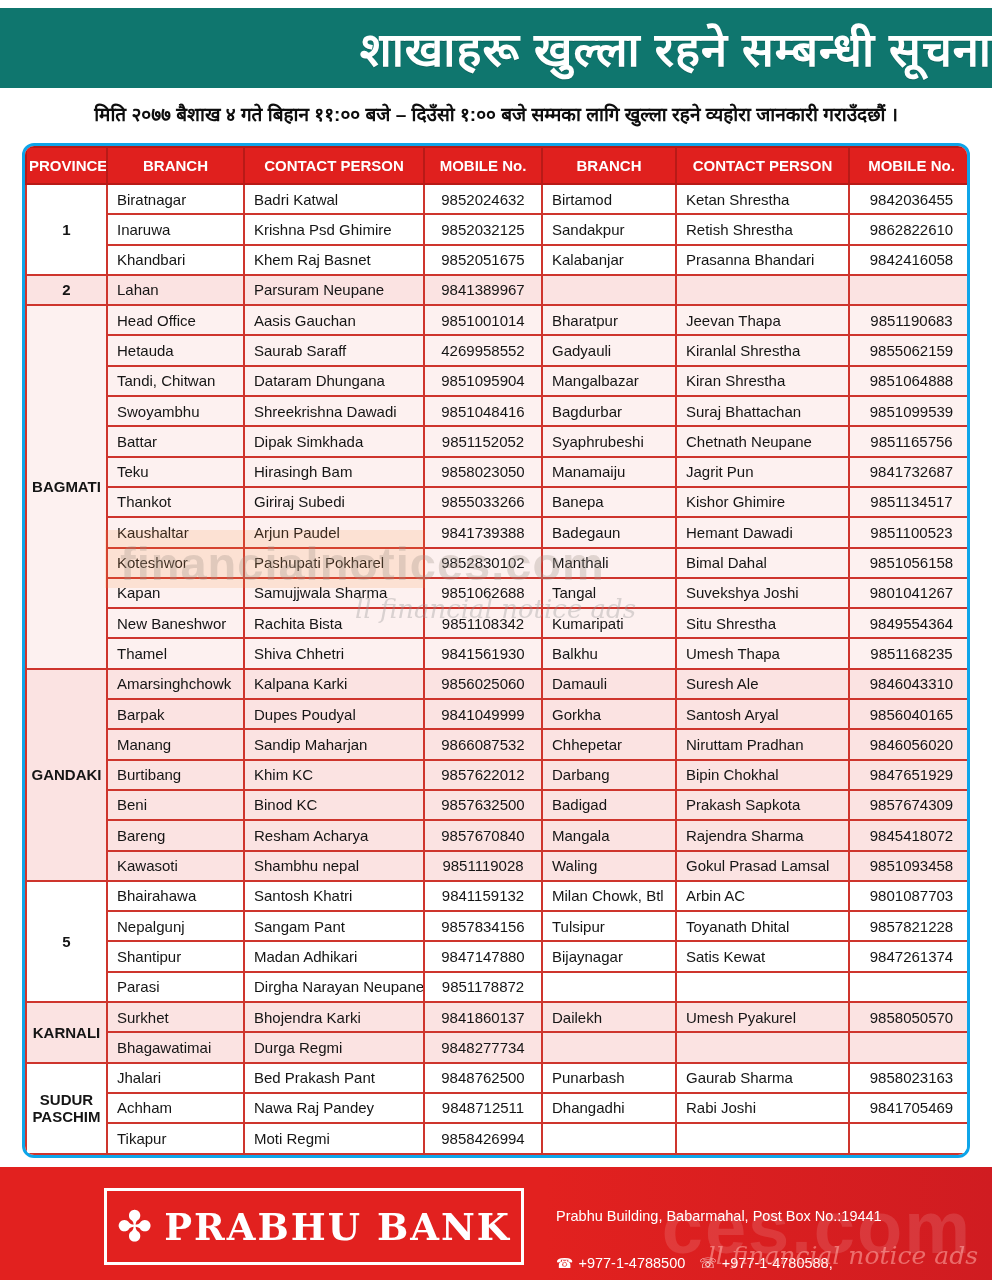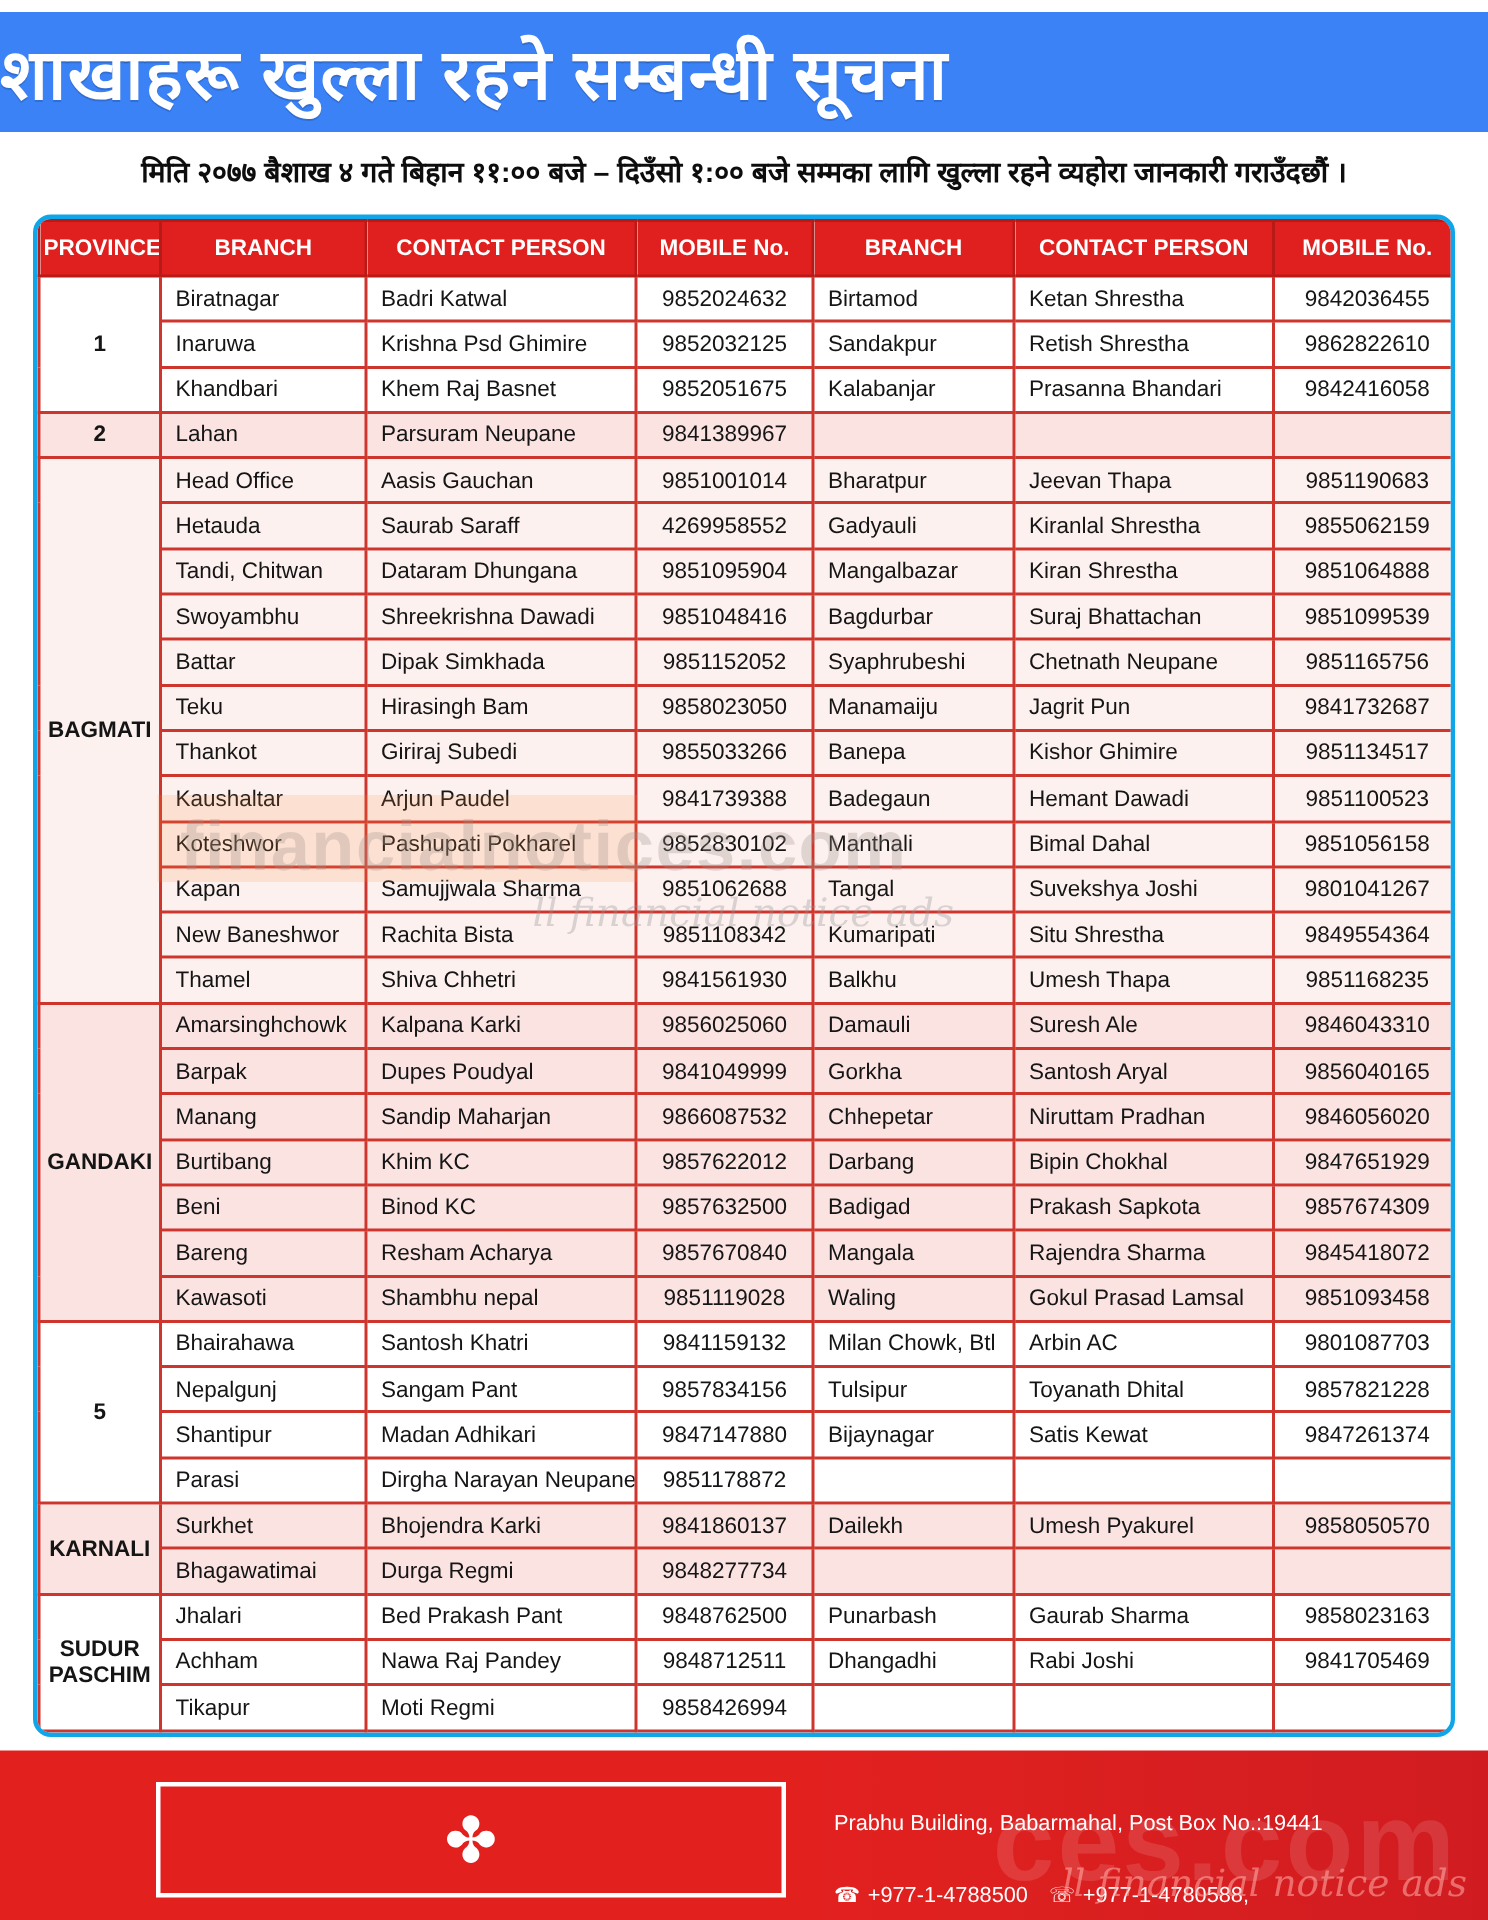--- a/index.html
+++ b/index.html
@@ -1,20 +1,20 @@
 <!DOCTYPE html>
 <html><head>
 <meta charset="utf-8">
 <style>
   html,body{margin:0;padding:0;background:#ffffff;}
   .page{position:relative;width:992px;height:1280px;background:#fff;overflow:hidden;
         font-family:"Liberation Sans","DejaVu Sans",sans-serif;}
 
   
-  .title-banner{margin-top:8px;height:80px;background:#3b82f6;display:flex;align-items:center;justify-content:flex-start;}
+  .title-banner{margin-top:8px;height:80px;background:#0f766e;display:flex;align-items:center;justify-content:flex-end;}
   .title-banner h1{margin:0;color:#fff;font-size:47px;font-weight:bold;letter-spacing:1px;
                    text-shadow:0 1px 0 rgba(0,0,0,.15);}
 
   .subtitle{padding:13px 3px 8px;text-align:center;font-size:19px;font-weight:bold;color:#0d0d0d;}
 
   
   .table-frame{margin:8px 22px 0;border:3px solid #0ea5e9;border-radius:12px;overflow:hidden;position:relative;background:#fff;}
   table{width:100%;border-collapse:collapse;table-layout:fixed;}
   th{background:#e0201e;color:#fff;font-size:15px;font-weight:bold;text-align:center;
      padding:9px 2px;border:2px solid #b81a17;overflow:hidden;white-space:nowrap;}
@@ -355,20 +355,21 @@
     <div class="wm-main">financialnotices.com</div>
     <div class="wm-script-mid">ll financial notice ads</div>
   </div>
 
   <div class="digital-note">घरमै बसी डिजिटल माध्यम (ATM,  Mobile Banking, Internet Banking) बाट कारोवार गरौं ।</div>
 
   <div class="bottom-banner">
     <div class="wm-banner-big">ces.com</div>
     <div class="logo-box">
       <span class="logo-flower">✤</span>
+      <span class="logo-text">PRABHU BANK</span>
     </div>
     <div class="contact">
       <div class="c-line">Prabhu Building, Babarmahal,  Post Box No.:19441</div>
       <div class="c-line">
         <span class="c-icon">☎</span><span>+977-1-4788500</span><span class="c-gap"></span><span class="c-icon">☏</span><span>+977-1-4780588,</span>
       </div>
       <div class="c-line">
         <span class="c-icon">✉</span><span>info@prabhubank.com</span><span class="c-gap"></span><span class="c-icon">⊕</span><span>www.prabhubank.com</span>
       </div>
       <div class="c-line">

